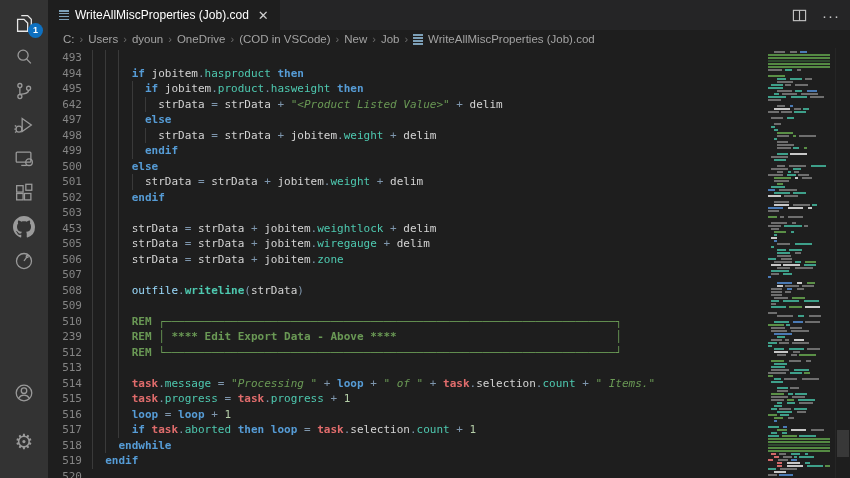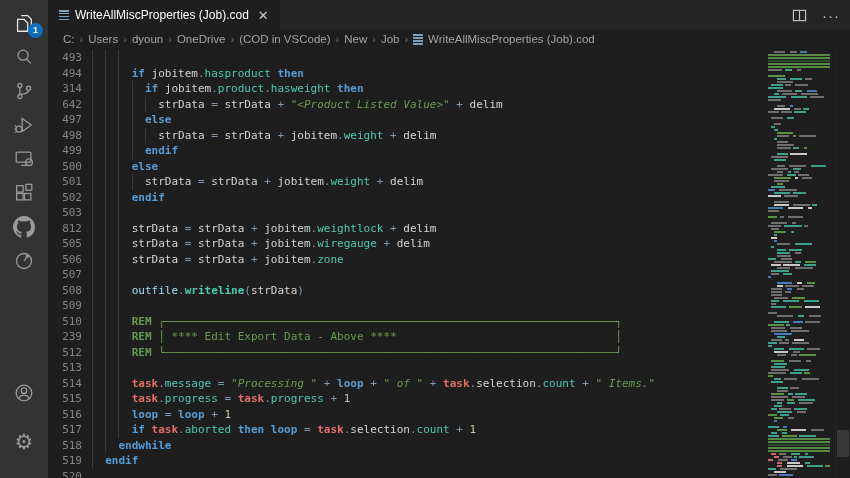--- a/index.html
+++ b/index.html
@@ -51,21 +51,21 @@
   .tk-id{color:#d4d4d4;}
   .tk-id2{color:#9cdcfe;}
   .tk-prop{color:#4ec9b0;}
   .tk-fn{color:#4ec9b0;font-weight:bold;}
   .tk-task{color:#e06c6c;font-weight:bold;}
   .tk-str{color:#6a9955;font-style:italic;}
   .tk-num{color:#b5cea8;}
   .tk-op{color:#7e96ad;}
   .tk-rem{color:#6a9955;font-weight:bold;}
   .tk-box{color:#699955;}
-  .tk-boxT{color:#6a9955;font-weight:normal;}
+  .tk-boxT{color:#6a9955;font-weight:bold;}
 
   
   .minimap{position:absolute;right:16px;top:3px;width:66px;bottom:0;overflow:hidden;cursor:pointer;}
   .mrow{height:2px;margin-bottom:1px;display:flex;}
   .mseg{height:2px;flex:none;}
   .scrollbar{position:absolute;right:0;top:0;width:14px;bottom:0;border-left:1px solid #262626;}
   .sb-thumb{position:absolute;left:1px;width:12px;background:#4f4f4f;opacity:.55;cursor:pointer;}
 </style>
 </head>
 <body>
@@ -172,30 +172,30 @@
       <span class="bc-item">Job</span>
       <span class="bc-sep">›</span>
       <span class="cod-icon"></span>
       <span class="bc-item">WriteAllMiscProperties (Job).cod</span>
     </div>
 
   <div class="editor">
     <div class="gutter">
         <div>493</div>
         <div>494</div>
-        <div>314</div>
+        <div>495</div>
         <div>642</div>
         <div>497</div>
         <div>498</div>
         <div>499</div>
         <div>500</div>
         <div>501</div>
         <div>502</div>
         <div>503</div>
-        <div>812</div>
+        <div>453</div>
         <div>505</div>
         <div>506</div>
         <div>507</div>
         <div>508</div>
         <div>509</div>
         <div>510</div>
         <div>239</div>
         <div>512</div>
         <div>513</div>
         <div>514</div>

